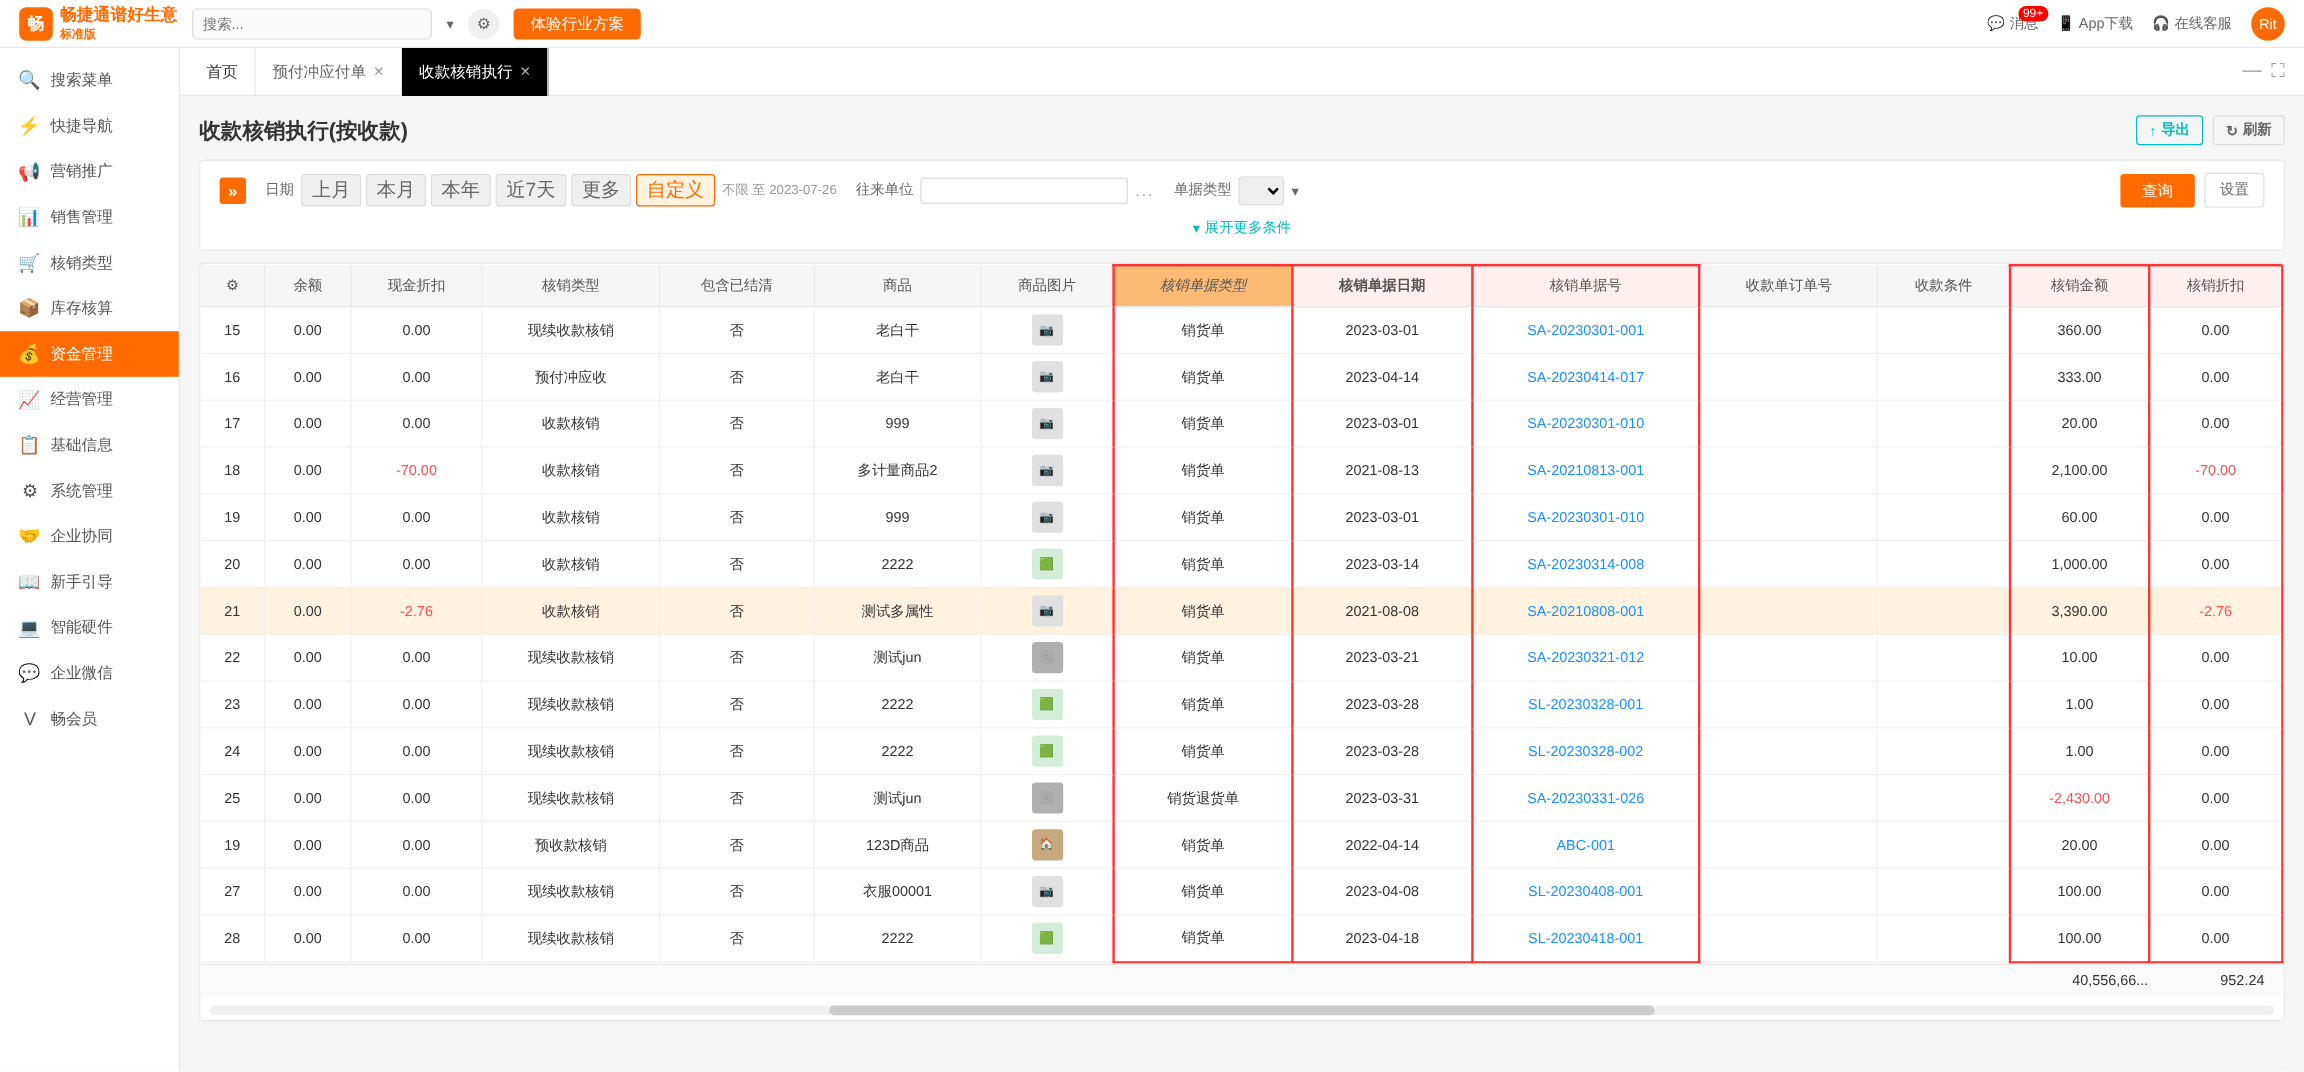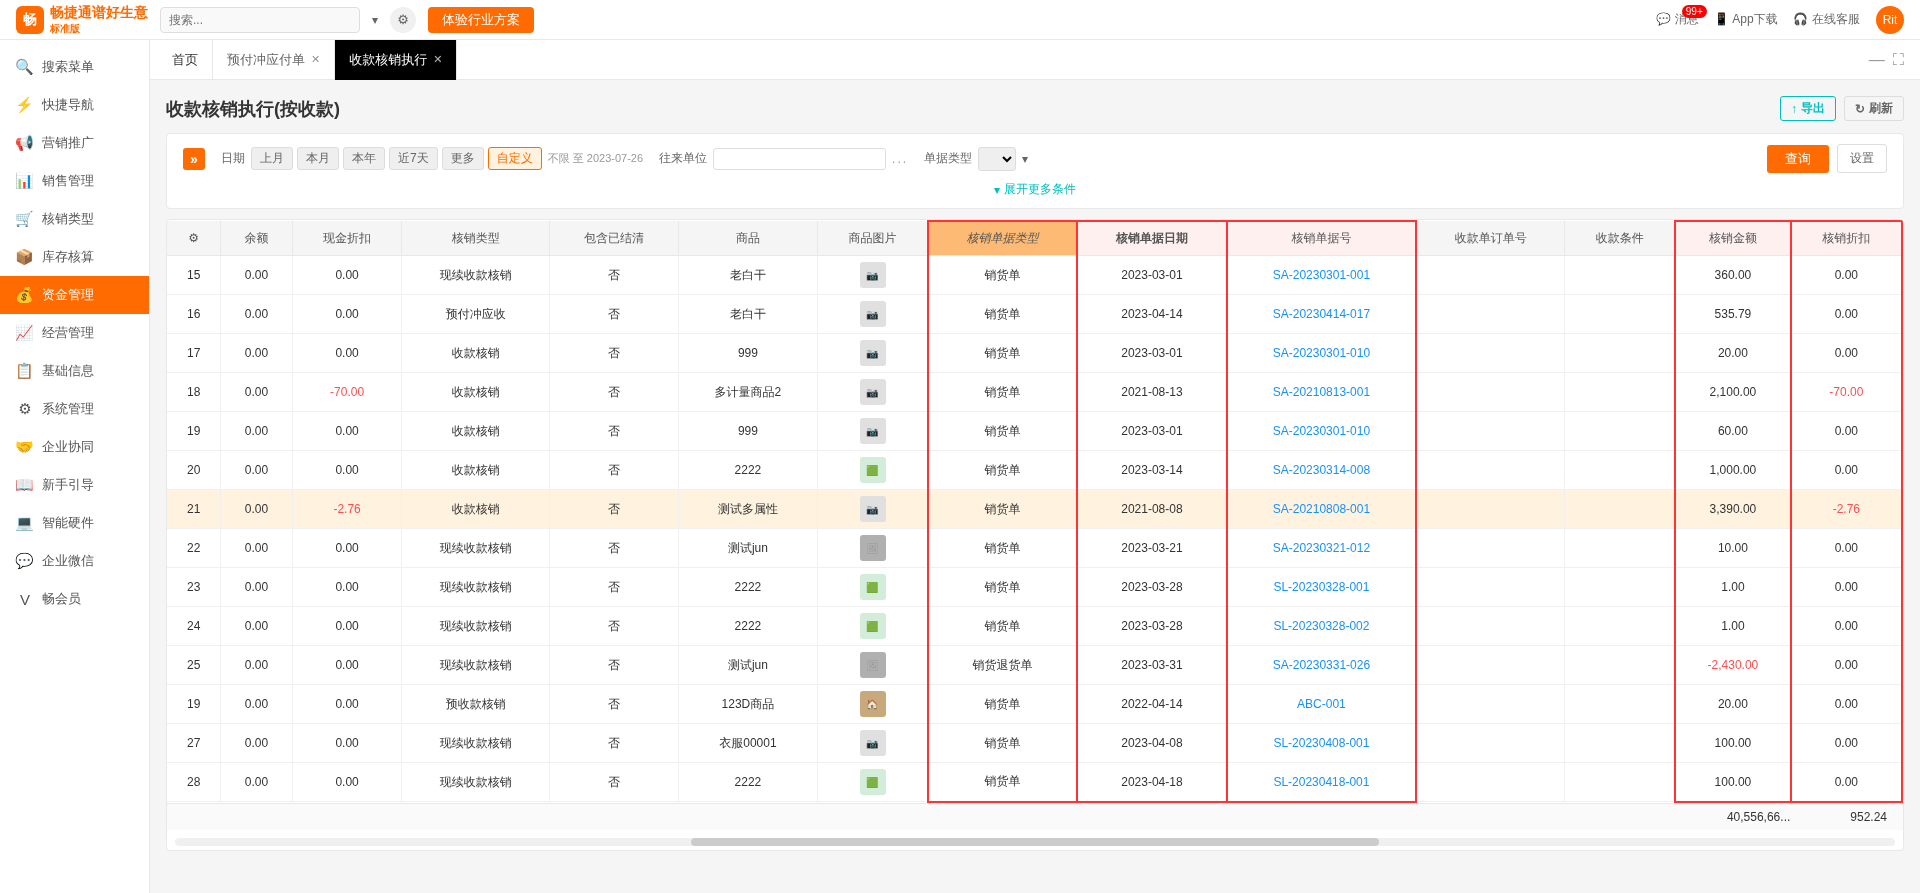--- a/index.html
+++ b/index.html
@@ -44,21 +44,21 @@
     .page-title-actions { display: flex; gap: 8px; }
     .btn-export { display: flex; align-items: center; gap: 4px; color: #00bfbf; border: 1px solid #00bfbf; padding: 3px 10px; border-radius: 3px; cursor: pointer; font-size: 12px; }
     .btn-refresh { display: flex; align-items: center; gap: 4px; color: #666; border: 1px solid #ddd; padding: 3px 10px; border-radius: 3px; cursor: pointer; font-size: 12px; }
 
     
     .filter-bar { background: #fff; border: 1px solid #e8e8e8; border-radius: 4px; padding: 10px 16px; margin-bottom: 10px; }
     .filter-row { display: flex; align-items: center; gap: 16px; flex-wrap: wrap; }
     .filter-item { display: flex; align-items: center; gap: 6px; font-size: 12px; color: #666; }
     .filter-label { color: #666; }
     .filter-dates { display: flex; gap: 4px; }
-    .filter-date-btn { padding: 2px 8px; border-radius: 3px; border: 1px solid #ddd; cursor: pointer; font-size: 12px; color: #666; }
+    .filter-date-btn { padding: 2px 8px; border-radius: 3px; border: 1px solid #ddd; cursor: pointer; font-size: 16px; color: #666; }
     .filter-date-btn.custom { background: #fff3e0; color: #ff6b00; border-color: #ff6b00; }
     .filter-range { color: #999; font-size: 11px; }
     .filter-input { border: 1px solid #ddd; border-radius: 3px; padding: 3px 8px; font-size: 12px; min-width: 120px; }
     .filter-select { border: 1px solid #ddd; border-radius: 3px; padding: 3px 8px; font-size: 12px; }
     .btn-query { background: #ff6b00; color: white; border: none; padding: 5px 18px; border-radius: 3px; font-size: 13px; cursor: pointer; }
     .btn-settings { background: #fff; color: #666; border: 1px solid #ddd; padding: 5px 12px; border-radius: 3px; font-size: 12px; cursor: pointer; }
     .expand-more { color: #00bfbf; font-size: 12px; cursor: pointer; display: flex; align-items: center; gap: 4px; }
     .filter-dots { color: #999; letter-spacing: 2px; }
 
     
@@ -307,21 +307,21 @@
       <td class="">0.00</td>
       <td>预付冲应收</td>
       <td>否</td>
       <td>老白干</td>
       <td><div class="img-thumb">📷</div></td>
       <td class="col-type">销货单</td>
       <td class="col-date">2023-04-14</td>
       <td class="col-no"><a class="link-text">SA-20230414-017</a></td>
       <td></td>
       <td></td>
-      <td class="col-amount ">535.79</td>
+      <td class="col-amount ">333.00</td>
       <td class="col-discount2 ">0.00</td>
     </tr>
               <tr>
       <td>17</td>
       <td>0.00</td>
       <td class="">0.00</td>
       <td>收款核销</td>
       <td>否</td>
       <td>999</td>
       <td><div class="img-thumb">📷</div></td>

